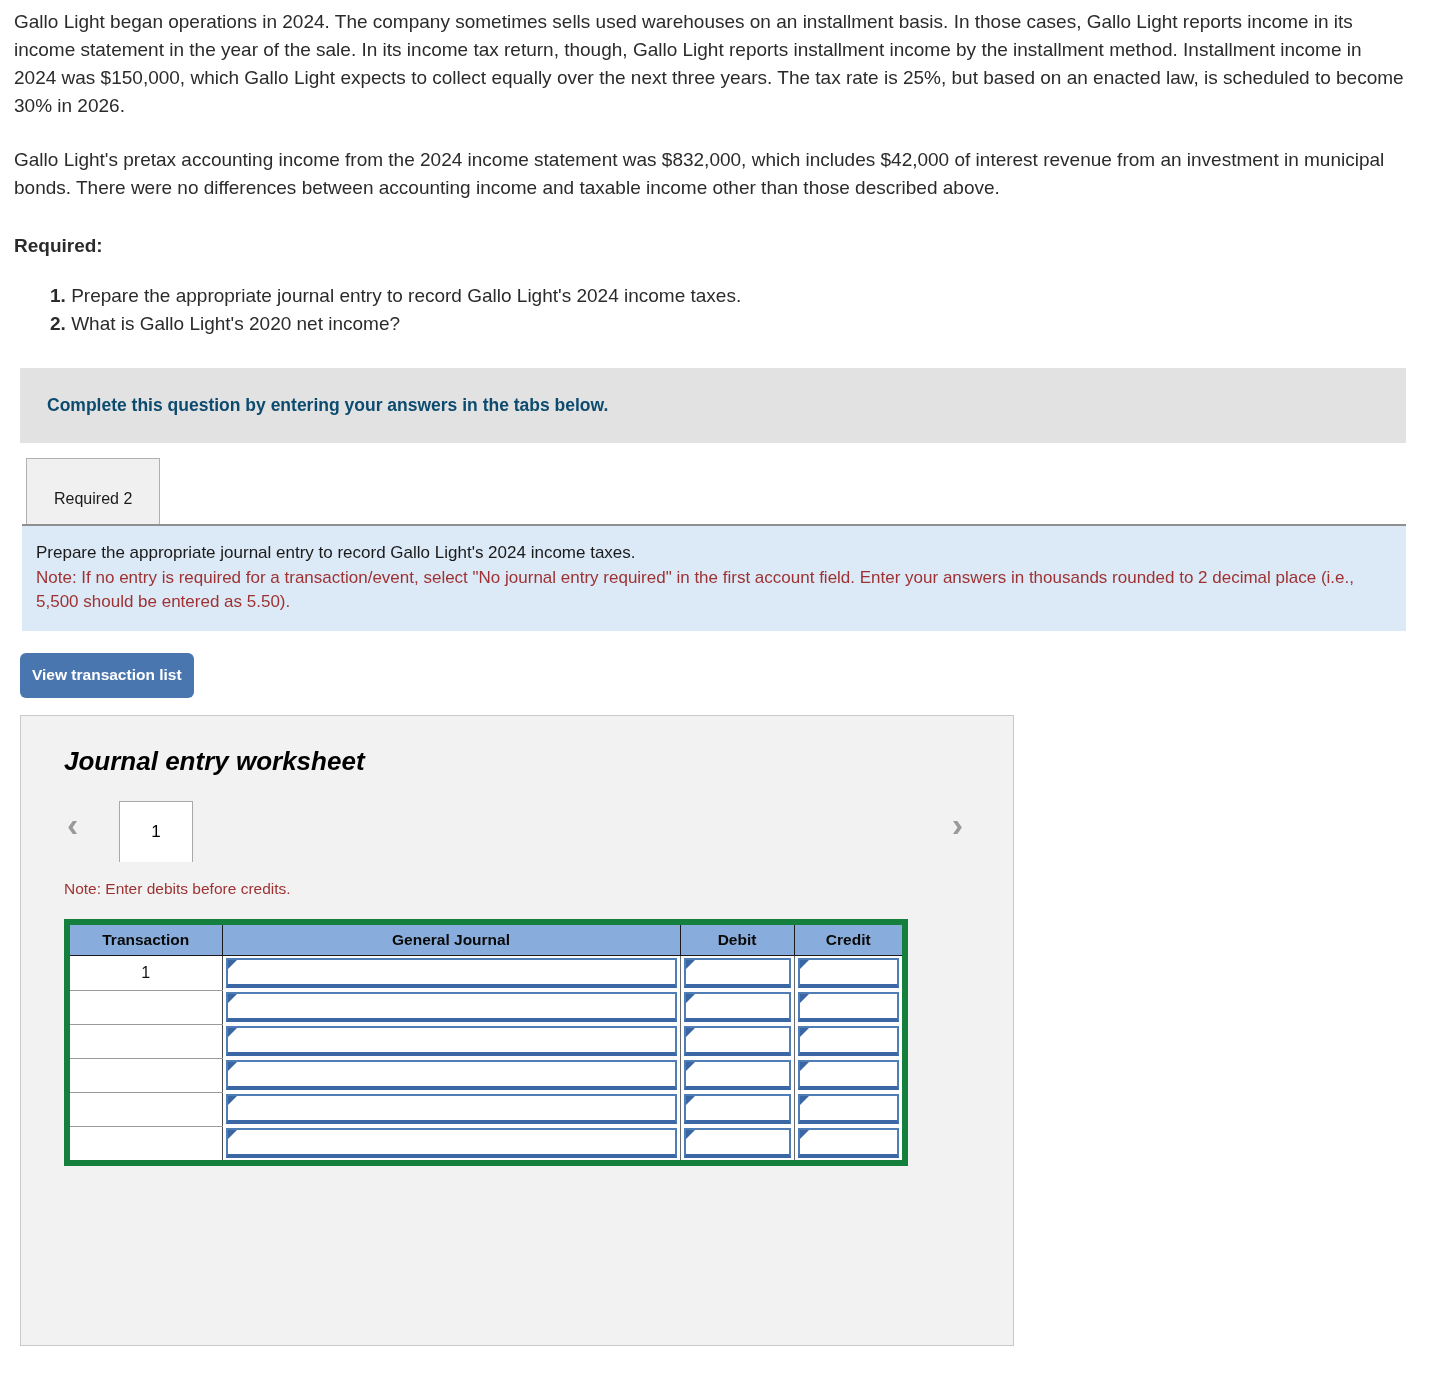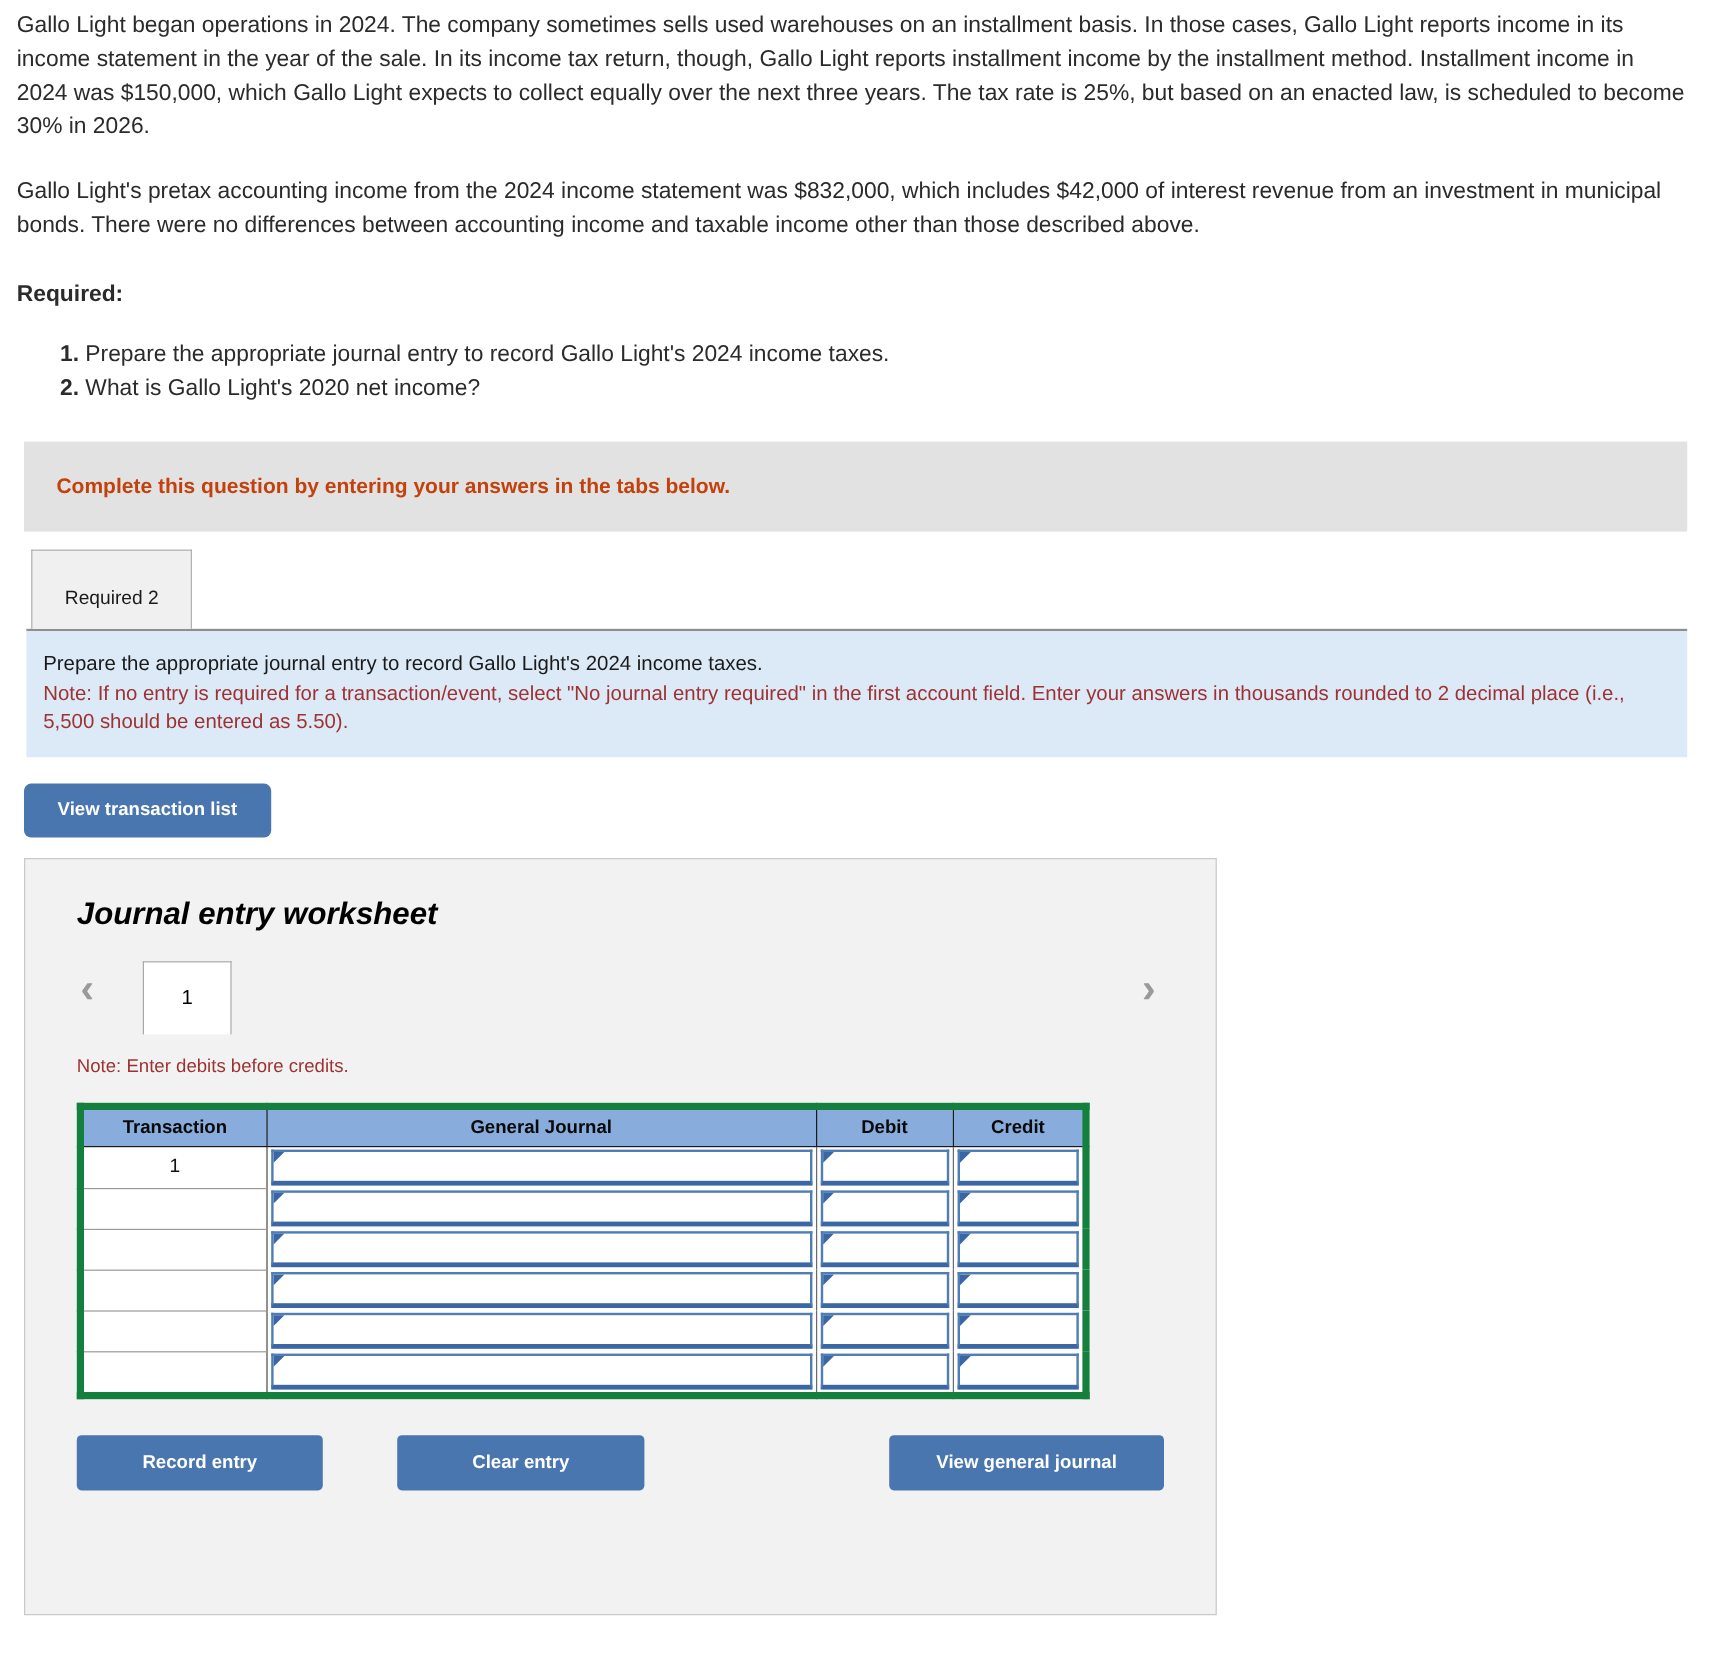--- a/index.html
+++ b/index.html
@@ -9,42 +9,42 @@
   
   .question { padding:8px 40px 0 14px; font-size:19px; line-height:28px; }
   .question p { max-width:1400px; }
   .question .p2 { margin-top:26px; }
   .req-label { margin-top:30px; font-weight:bold; }
   .req-list { margin-top:22px; padding-left:36px; line-height:28px; }
   .req-list .num { font-weight:bold; }
 
   
   .banner { margin:30px 38px 0 20px; background:#e2e2e2; padding:27px 27px;
-    font-weight:bold; font-size:17.5px; color:#c2410c; }
+    font-weight:bold; font-size:17.5px; color:#0c4a6e; }
 
   
   .tabs { display:flex; margin:15px 38px 0 22px; border-bottom:2px solid #8f8f8f; }
   .tab { height:66px; padding:14px 27px 0 27px; display:flex; align-items:center;
     font-size:16px; color:#1a1a1a; cursor:pointer; }
   .tab.active { background:#fff; border:1px solid #9c9c9c; border-bottom:2px solid #fff;
     margin-bottom:-2px; }
   .tab.inactive { background:#f0f0f0; border:1px solid #b0b0b0; border-bottom:none;
     margin-left:4px; }
 
   
   .instructions { margin:0 38px 0 22px; background:#dce9f7; padding:15px 14px 16px 14px;
     font-size:17px; line-height:24.5px; }
   .instructions .main { color:#1a1a1a; }
   .instructions .note { color:#9e3232; max-width:1330px; }
 
   
   .btn { background:#4a76b0; color:#fff; font-weight:bold; border:none;
     border-radius:4px; font-family:"Liberation Sans", sans-serif; cursor:pointer; }
   .vtl-btn { display:block; margin:22px 0 6px 20px; font-size:15.5px;
-    padding:0 28px; height:45px; border-radius:6px; }
+    padding:0 12px; height:45px; border-radius:6px; }
 
   
   .worksheet { margin:17px 0 0 20px; width:994px; height:631px;
     background:#f2f2f2; border:1px solid #c9c9c9; position:relative; }
   .ws-title { margin:30px 0 0 43px; font-size:26px; font-weight:bold; color:#000;font-style:italic; }
 
   .pager { position:relative; margin-top:24px; height:60px; }
   .chev { position:absolute; top:6px; font-size:34px; line-height:34px; color:#9a9a9a;
     cursor:pointer; font-weight:bold; }
   .chev.prev { left:46px; }
@@ -198,18 +198,13 @@
           <td class="field-cell">
             <div class="field"></div>
           </td>
           <td class="field-cell">
             <div class="field"></div>
           </td>
         </tr>
       </tbody>
   </table>
 
-  <div class="ws-buttons">
-    <button class="btn record-btn">Record entry</button>
-    <button class="btn clear-btn">Clear entry</button>
-    <button class="btn vgj-btn">View general journal</button>
-  </div>
 </div>
 
 </body></html>

